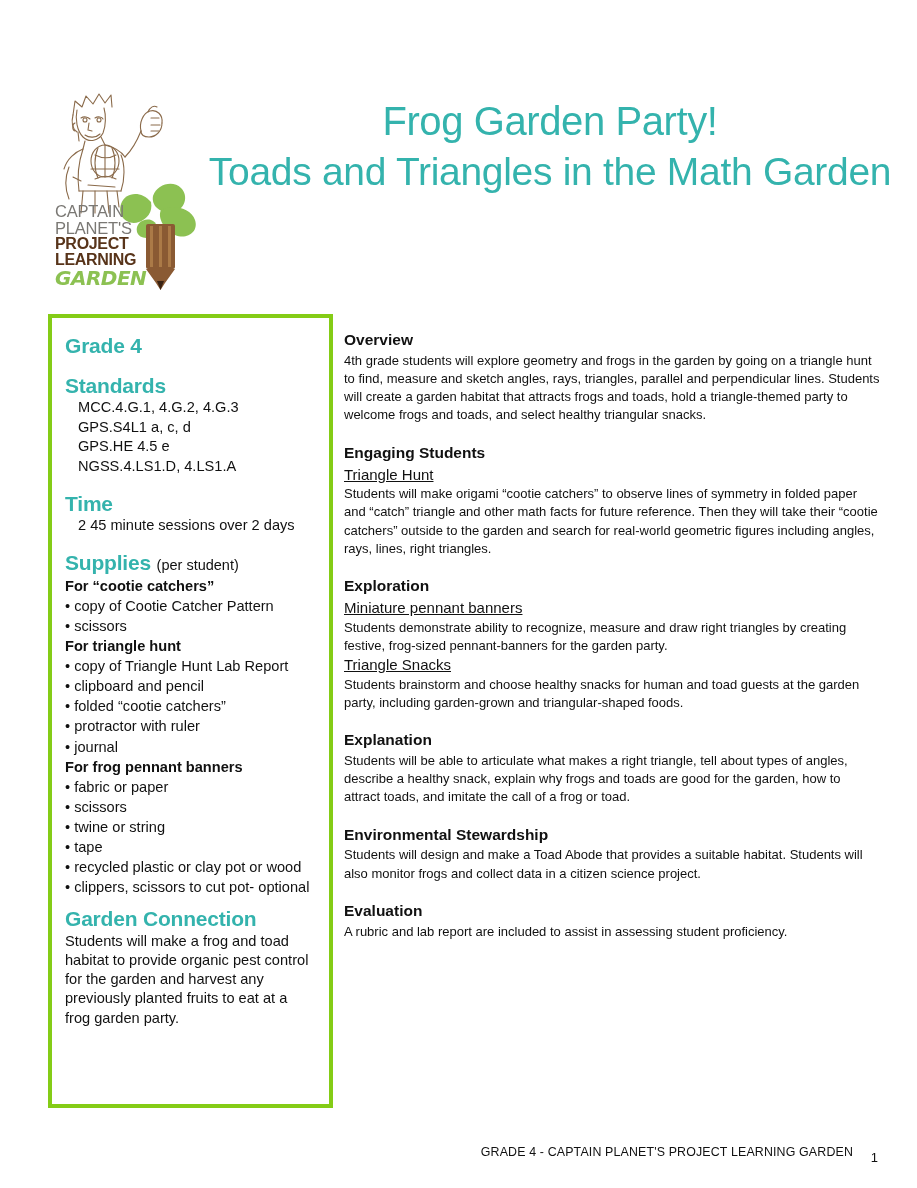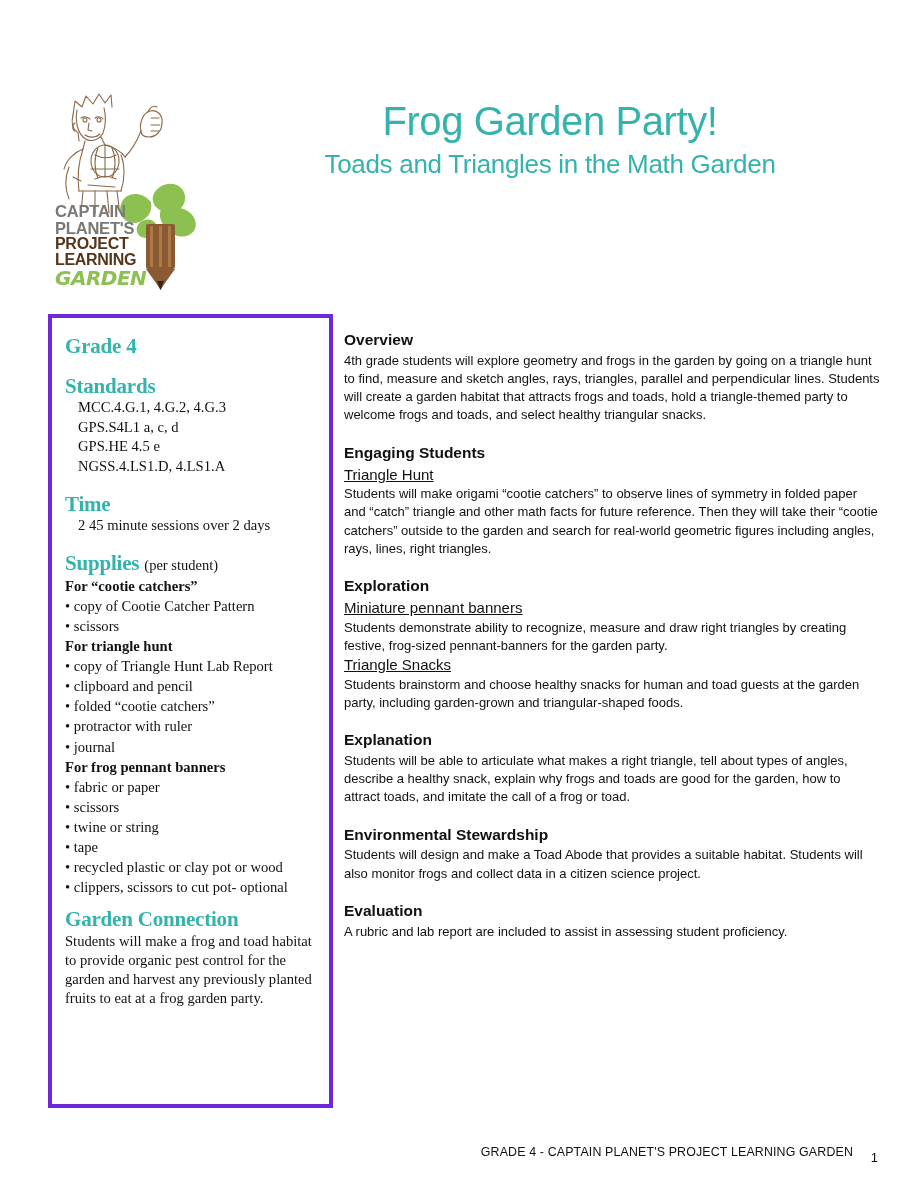--- a/index.html
+++ b/index.html
@@ -52,21 +52,21 @@
     line-height: 1.0;
   }
   .wm-line {
     display: block;
     white-space: nowrap;
   }
   .wm-thin {
     font-size: 16.5px;
     letter-spacing: -0.2px;
     color: #7a7874;
-    font-weight: 700;
+    font-weight: 400;
   }
   .wm-bold {
     font-size: 16px;
     letter-spacing: -0.3px;
     color: #58341a;
     font-weight: 700;
   }
   .wm-green {
     font-size: 20px;
     letter-spacing: -0.5px;
@@ -85,41 +85,40 @@
   }
   #doc-title {
     font-size: 40px;
     font-weight: 400;
     color: #34b3ad;
     line-height: 1.05;
     letter-spacing: -0.4px;
     white-space: nowrap;
   }
   #doc-subtitle {
-    font-size: 26px;
+    font-size: 39px;
     font-weight: 400;
     color: #34b3ad;
     line-height: 1.15;
     margin-top: 8px;
     letter-spacing: -0.3px;
     white-space: nowrap;
   }
 
   
   #sidebar-box {
     position: absolute;
     left: 48px;
     top: 314px;
     width: 285px;
     height: 794px;
     box-sizing: border-box;
-    border: 4px solid #6d28d9;
+    border: 4px solid #84cc16;
     background: #ffffff;
     padding: 16px 14px 10px 13px;
-    font-family: Liberation Serif, serif;
   }
   .side-h {
     color: #34b3ad;
     font-weight: 700;
     font-size: 21px;
     line-height: 1.15;
     margin: 0;
     letter-spacing: -0.2px;
   }
   .side-h .sub {

